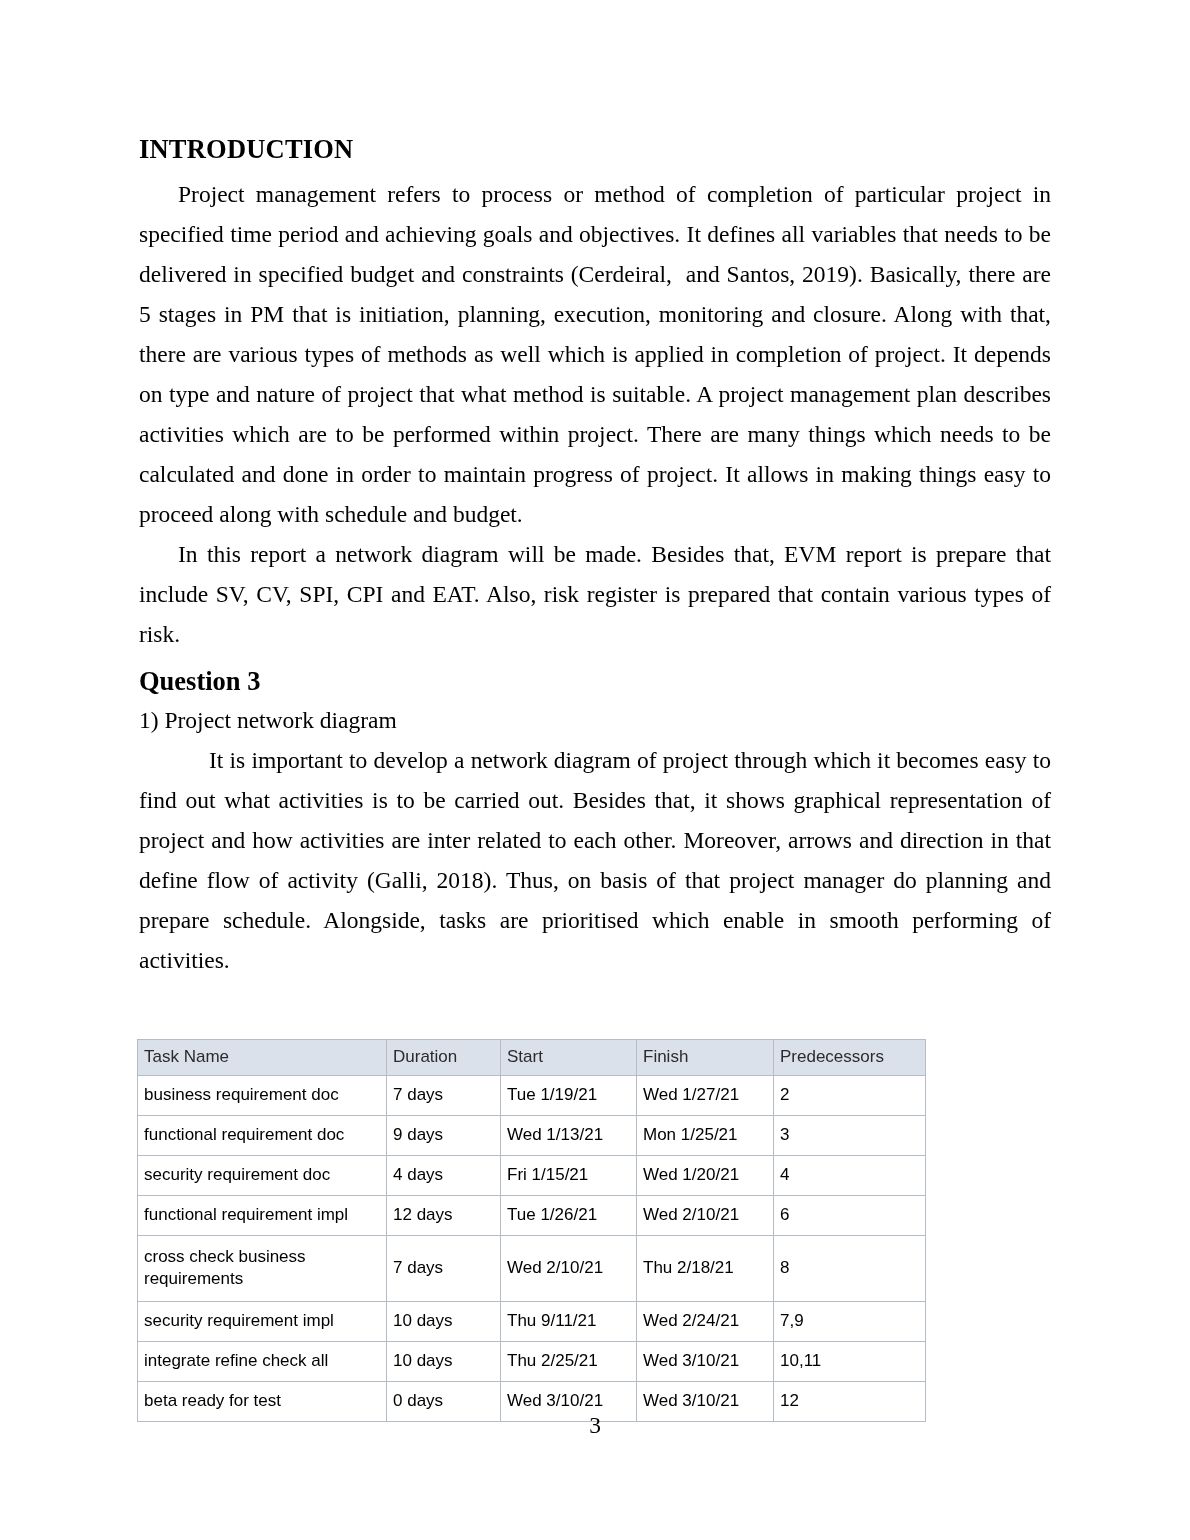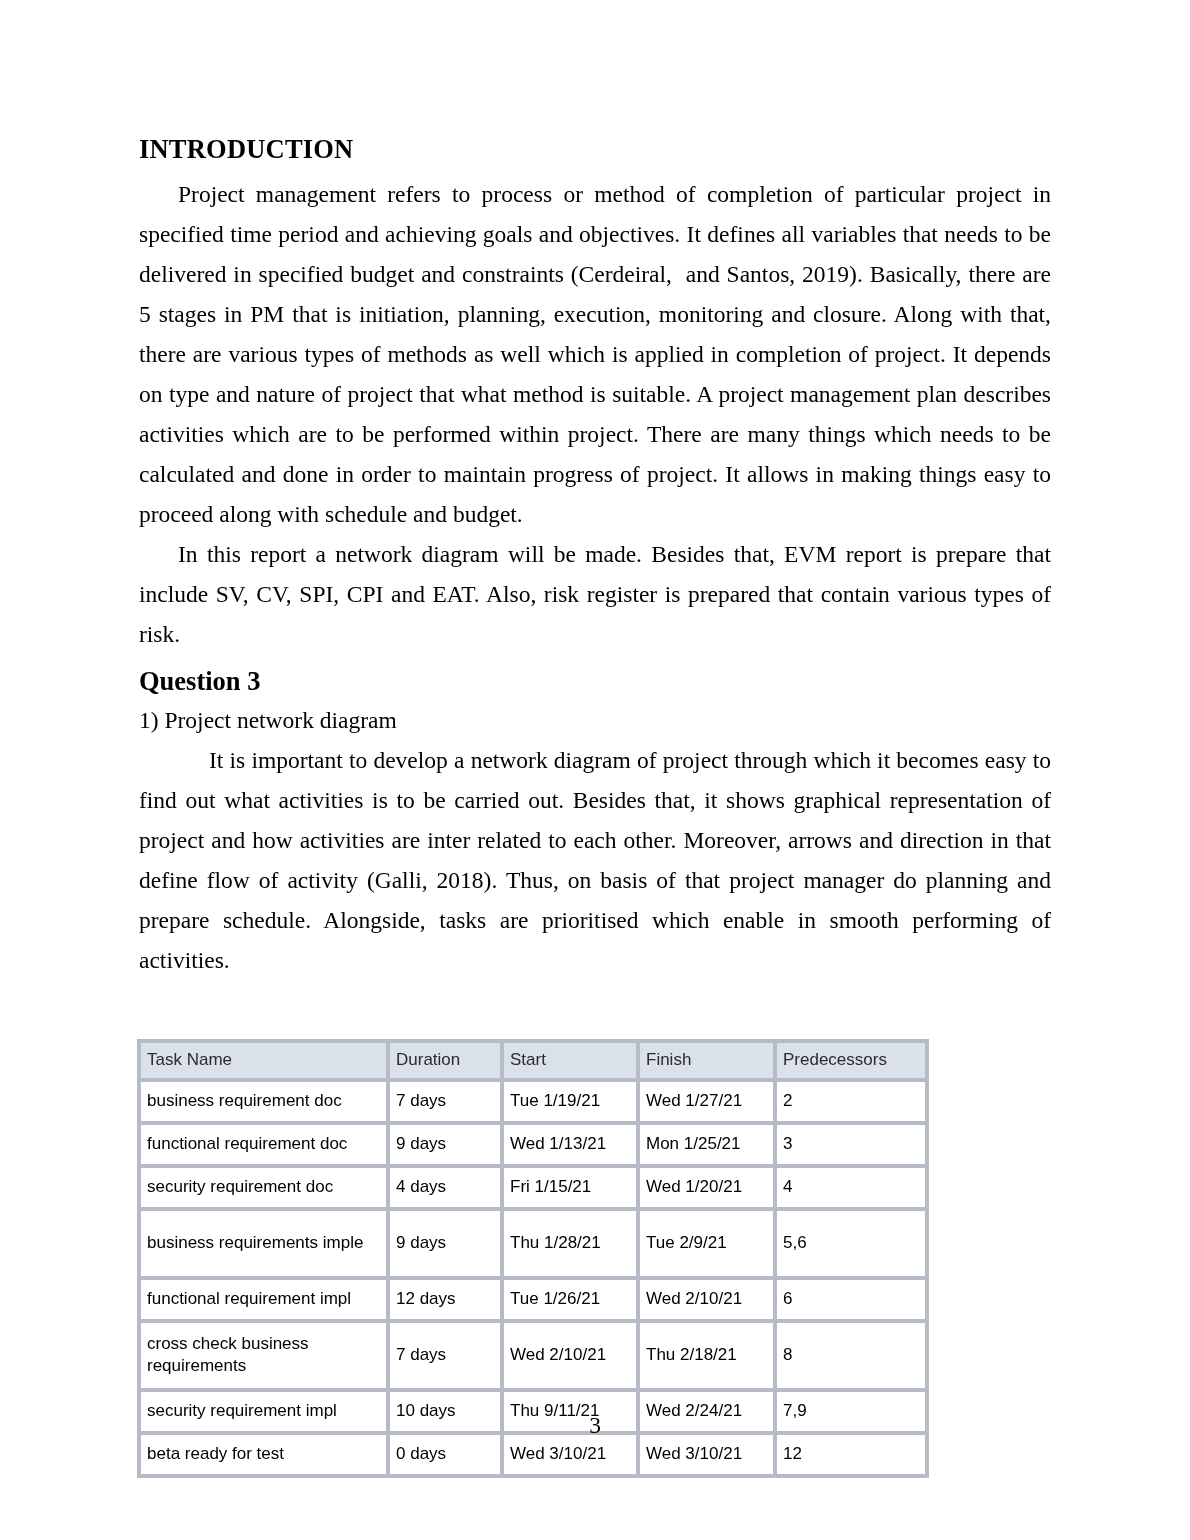--- a/index.html
+++ b/index.html
@@ -86,21 +86,21 @@
   }
 
   table.task-table col.c-task   { width: 249px; }
   table.task-table col.c-dur    { width: 114px; }
   table.task-table col.c-start  { width: 136px; }
   table.task-table col.c-finish { width: 137px; }
   table.task-table col.c-pred   { width: 152px; }
 
   table.task-table th,
   table.task-table td {
-    border: 4px solid #6d28d9;
+    border: 1px solid #6d28d9;
     padding: 4px 5px 5px 6px;
     text-align: left;
     vertical-align: middle;
     color: #000;
     line-height: 1.32;
     word-wrap: break-word;
     overflow-wrap: break-word;
   }
 
   table.task-table thead th {
@@ -185,27 +185,20 @@
             <td style="border-color: rgb(181, 188, 198);">Mon 1/25/21</td>
             <td style="border-color: rgb(181, 188, 198);">3</td>
           </tr>
           <tr>
             <td style="border-color: rgb(181, 188, 198);">security requirement doc</td>
             <td style="border-color: rgb(181, 188, 198);">4 days</td>
             <td style="border-color: rgb(181, 188, 198);">Fri 1/15/21</td>
             <td style="border-color: rgb(181, 188, 198);">Wed 1/20/21</td>
             <td style="border-color: rgb(181, 188, 198);">4</td>
           </tr>
-          <tr class="tall">
-            <td style="border-color: rgb(181, 188, 198);">business requirements imple</td>
-            <td style="border-color: rgb(181, 188, 198);">9 days</td>
-            <td style="border-color: rgb(181, 188, 198);">Thu 1/28/21</td>
-            <td style="border-color: rgb(181, 188, 198);">Tue 2/9/21</td>
-            <td style="border-color: rgb(181, 188, 198);">5,6</td>
-          </tr>
           <tr>
             <td style="border-color: rgb(181, 188, 198);">functional requirement impl</td>
             <td style="border-color: rgb(181, 188, 198);">12 days</td>
             <td style="border-color: rgb(181, 188, 198);">Tue 1/26/21</td>
             <td style="border-color: rgb(181, 188, 198);">Wed 2/10/21</td>
             <td style="border-color: rgb(181, 188, 198);">6</td>
           </tr>
           <tr class="tall">
             <td style="border-color: rgb(181, 188, 198);">cross check business requirements</td>
             <td style="border-color: rgb(181, 188, 198);">7 days</td>
@@ -214,20 +207,27 @@
             <td style="border-color: rgb(181, 188, 198);">8</td>
           </tr>
           <tr>
             <td style="border-color: rgb(181, 188, 198);">security requirement impl</td>
             <td style="border-color: rgb(181, 188, 198);">10 days</td>
             <td style="border-color: rgb(181, 188, 198);">Thu 9/11/21</td>
             <td style="border-color: rgb(181, 188, 198);">Wed 2/24/21</td>
             <td style="border-color: rgb(181, 188, 198);">7,9</td>
           </tr>
           <tr>
+            <td style="border-color: rgb(181, 188, 198);">integrate refine check all</td>
+            <td style="border-color: rgb(181, 188, 198);">10 days</td>
+            <td style="border-color: rgb(181, 188, 198);">Thu 2/25/21</td>
+            <td style="border-color: rgb(181, 188, 198);">Wed 3/10/21</td>
+            <td style="border-color: rgb(181, 188, 198);">10,11</td>
+          </tr>
+          <tr>
             <td style="border-color: rgb(181, 188, 198);">beta ready for test</td>
             <td style="border-color: rgb(181, 188, 198);">0 days</td>
             <td style="border-color: rgb(181, 188, 198);">Wed 3/10/21</td>
             <td style="border-color: rgb(181, 188, 198);">Wed 3/10/21</td>
             <td style="border-color: rgb(181, 188, 198);">12</td>
           </tr>
         </tbody>
     </table>
   </div>
 

